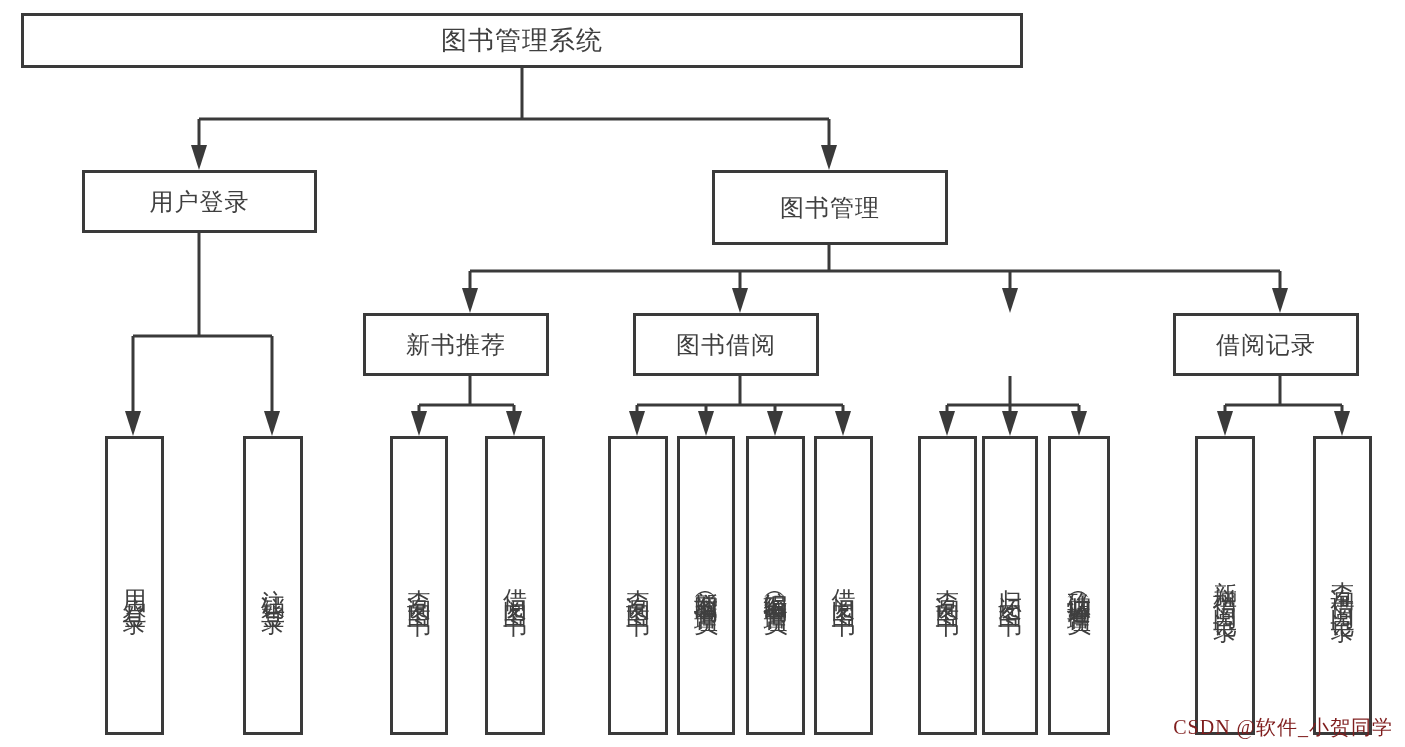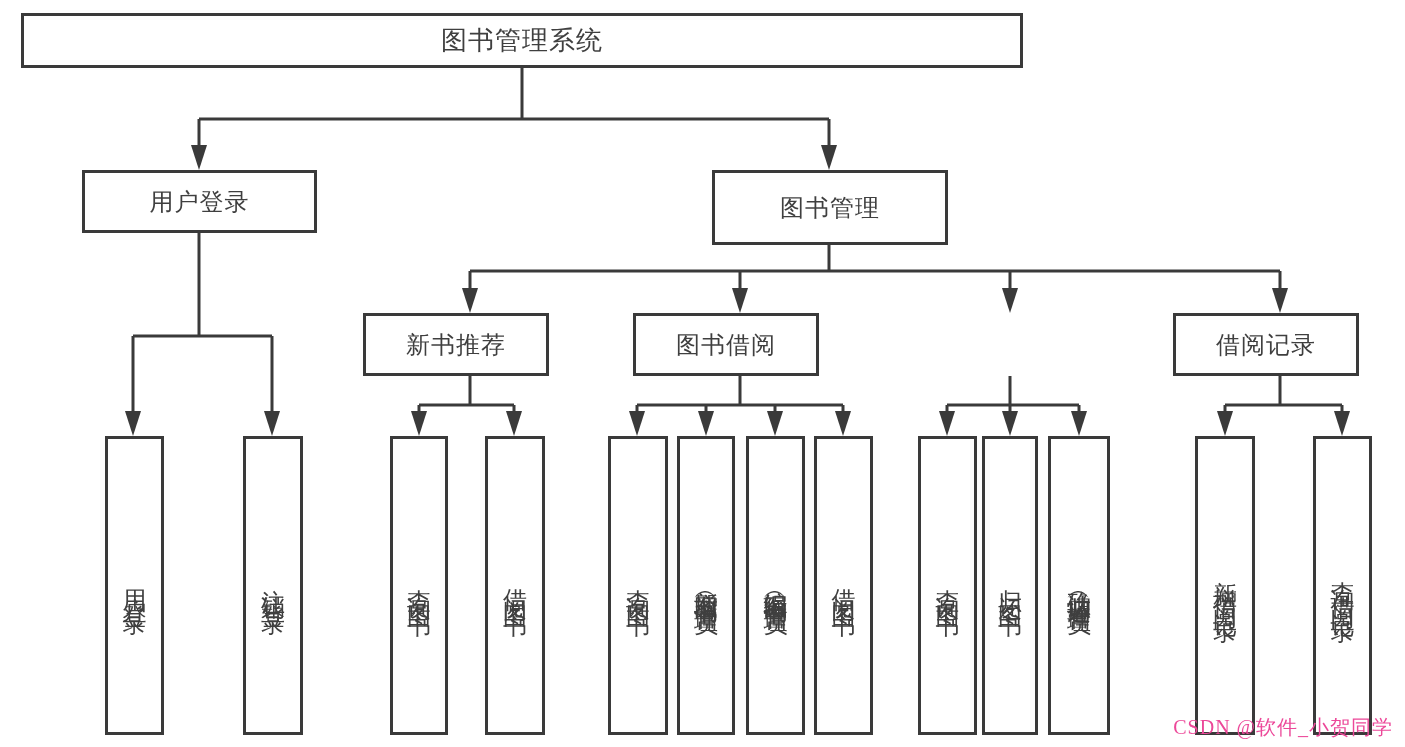--- a/index.html
+++ b/index.html
@@ -50,21 +50,21 @@
   .n-leaf-7{left:814px;width:59px;}
   .n-leaf-8{left:918px;width:59px;}
   .n-leaf-9{left:982px;width:56px;}
   .n-leaf-10{left:1048px;width:62px;}
   .n-leaf-11{left:1195px;width:60px;}
   .n-leaf-12{left:1313px;width:59px;}
   .watermark{
     position:absolute;
     right:12px;top:714px;
     font-size:20px;
-    color:#ec4899;
+    color:#7f1d1d;
     letter-spacing:1px;
     z-index:3;
     white-space:nowrap;
   }
 </style>
 </head>
 <body>
 
 <div id="stage">
 

